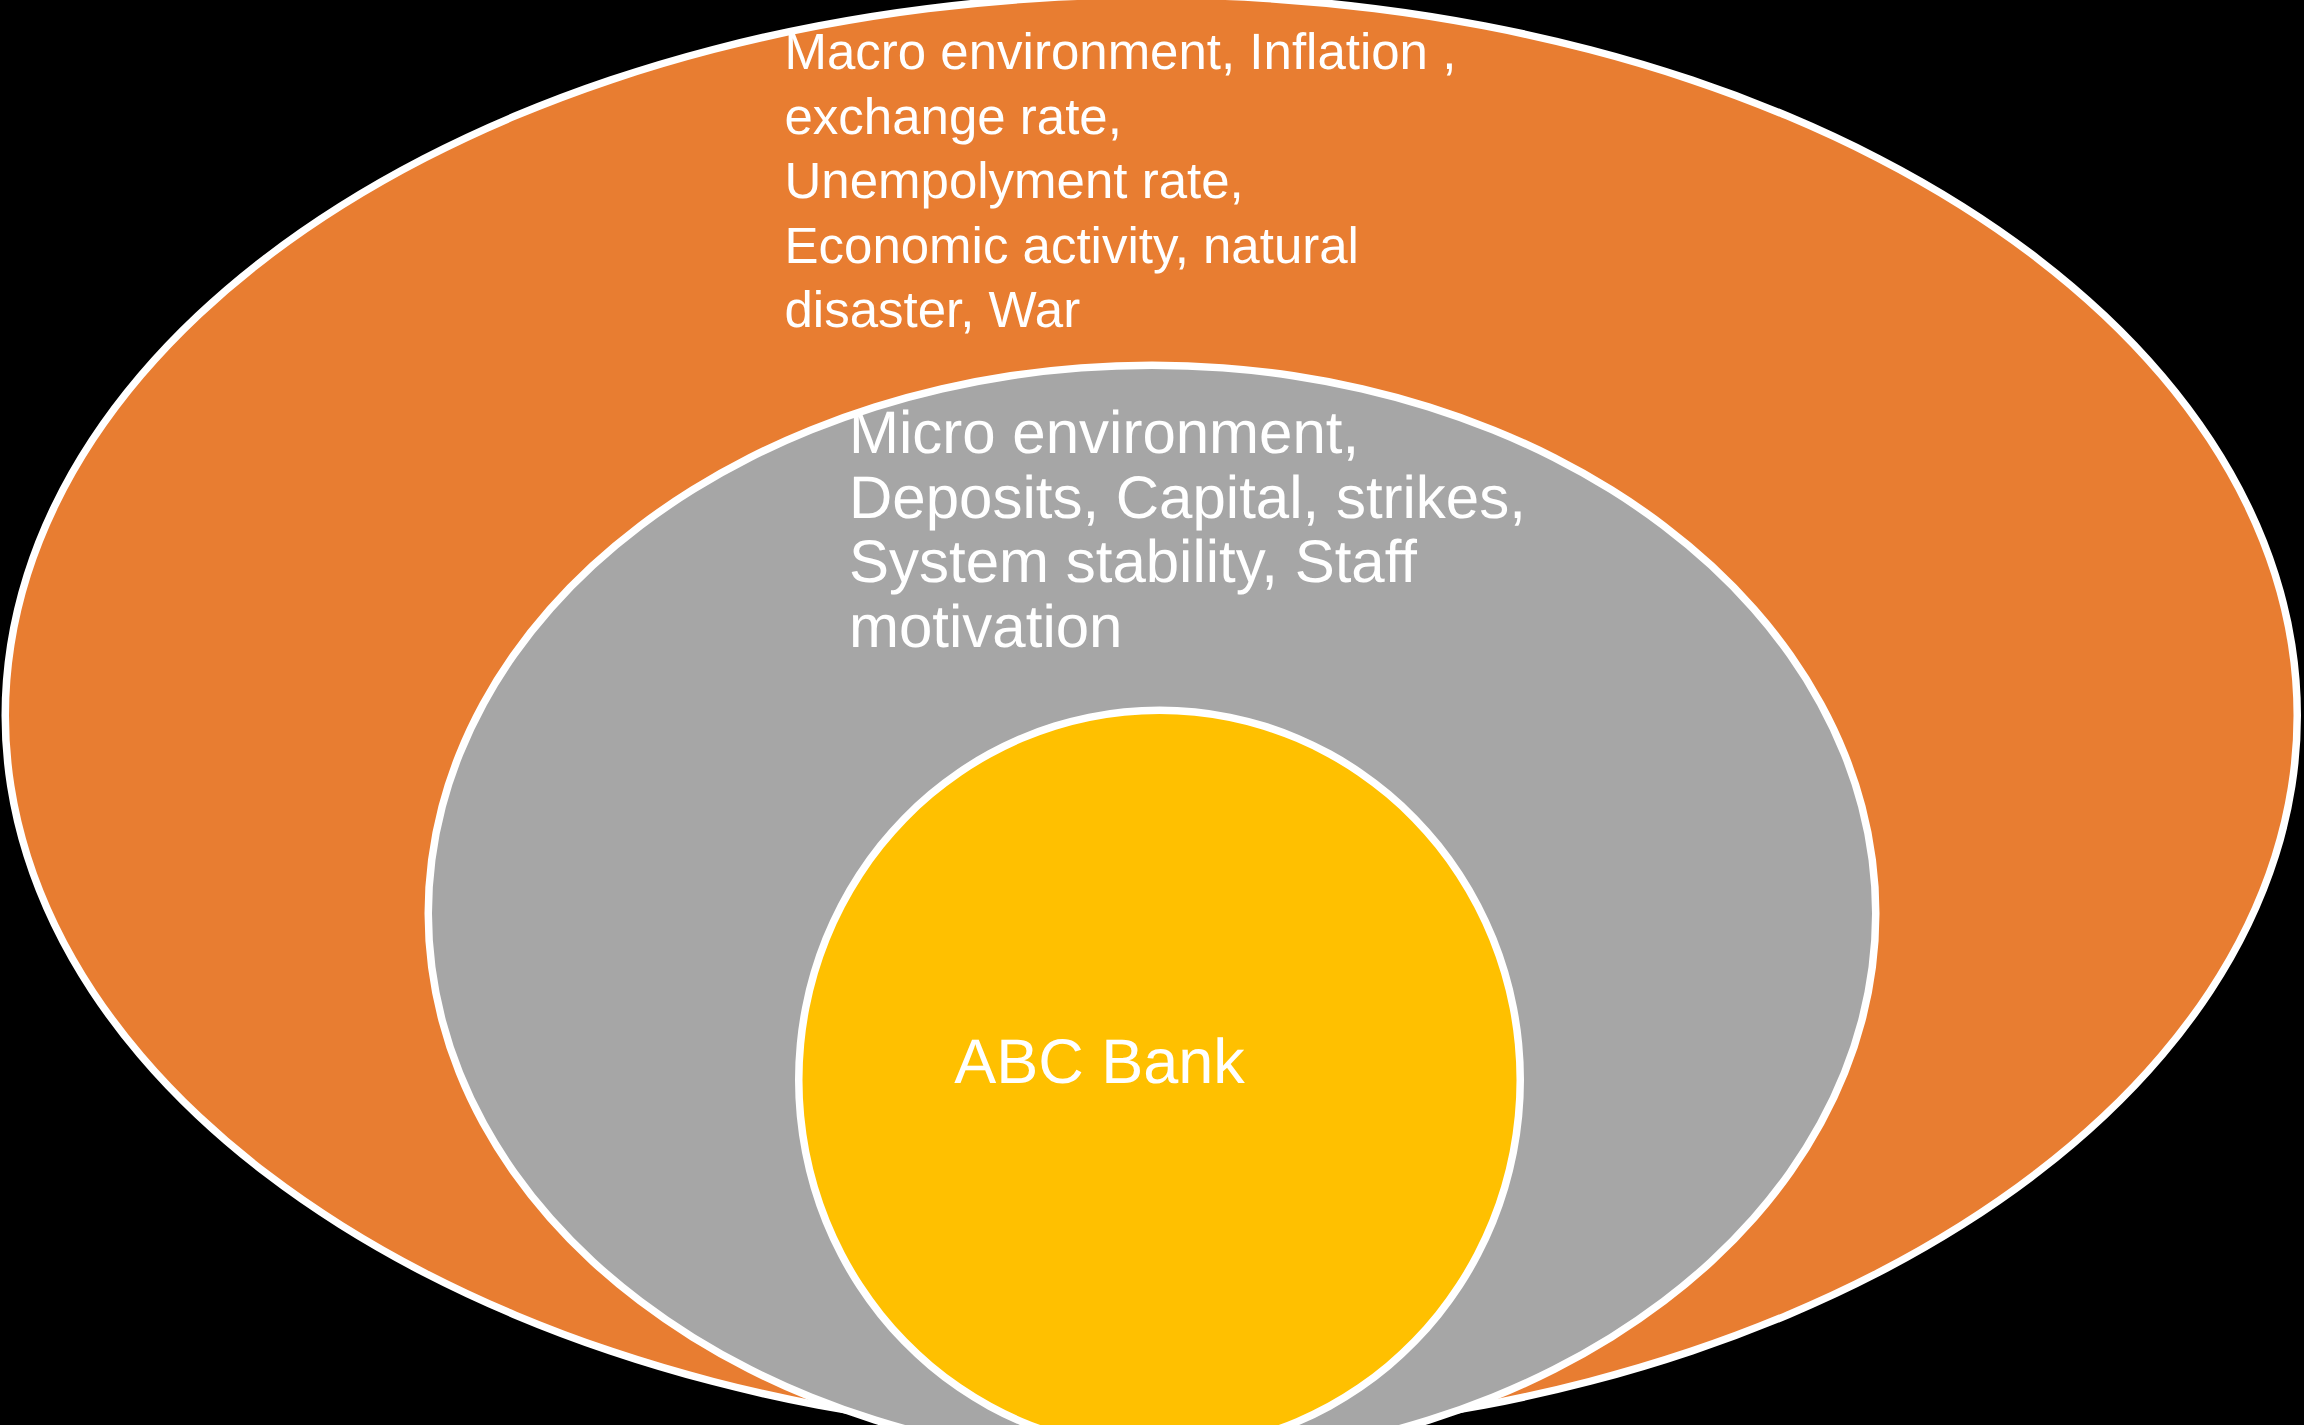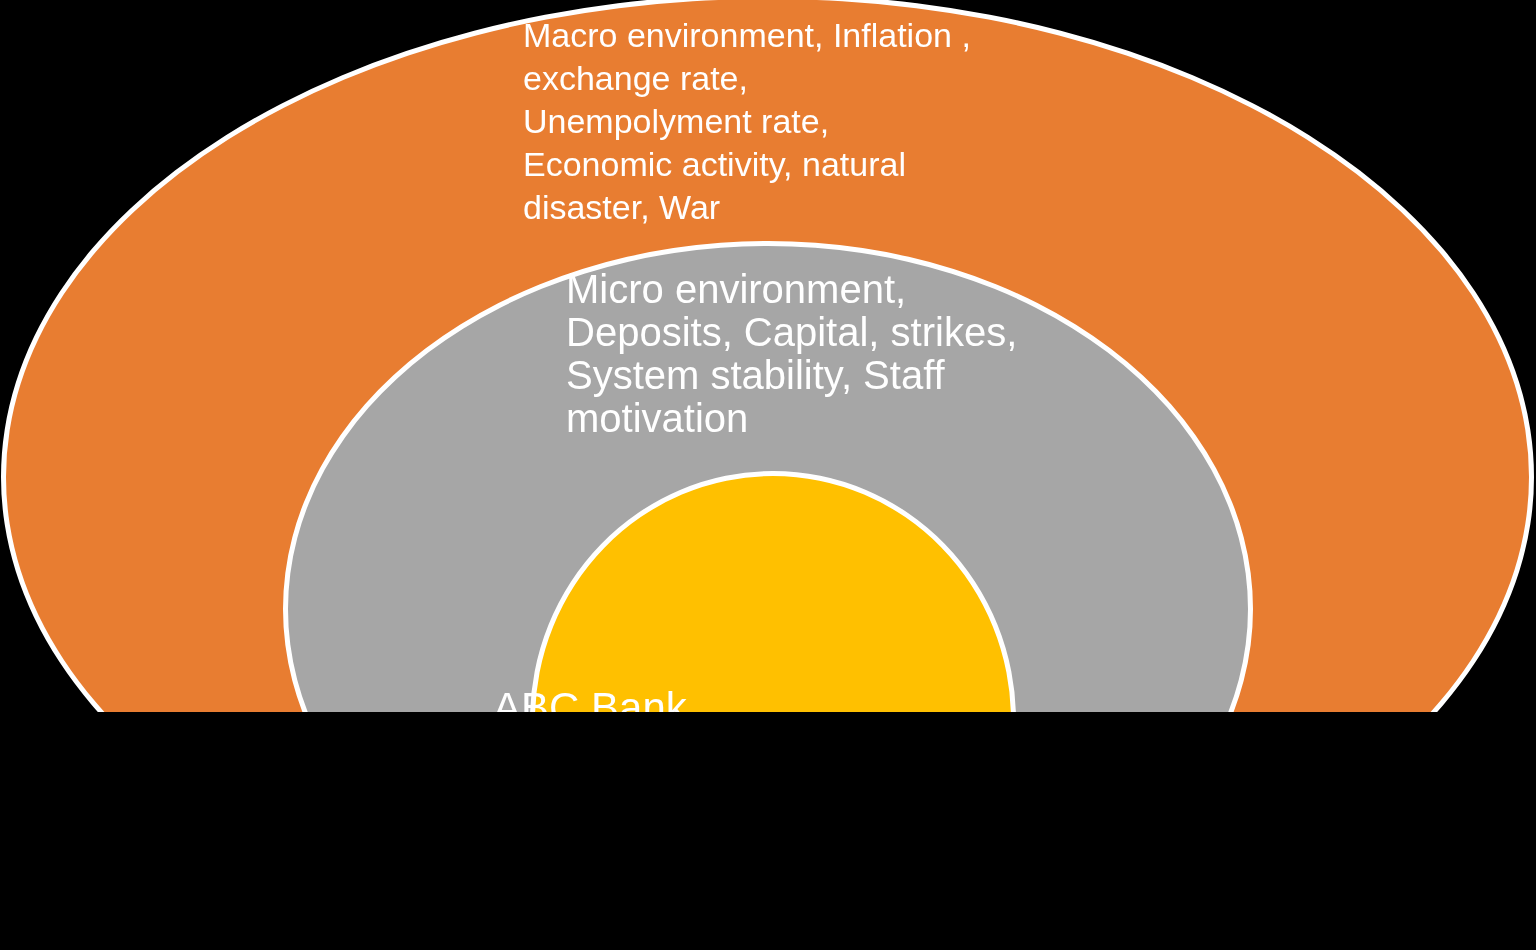--- a/index.html
+++ b/index.html
@@ -3,21 +3,21 @@
 <meta charset="utf-8">
 <style>
   html, body {
     margin: 0;
     padding: 0;
     background: #000000;
   }
   .canvas {
     position: relative;
     width: 1536px;
-    height: 712px;
+    height: 950px;
     background: #000000;
     overflow: hidden;
     font-family: "Liberation Sans", sans-serif;
   }
   .shape {
     position: absolute;
     border-radius: 50%;
     border: 5px solid #ffffff;
     box-sizing: border-box;
   }
@@ -59,20 +59,21 @@
     left: 566px;
     top: 268px;
     width: 500px;
     font-size: 40px;
     line-height: 43px;
   }
   .bank-label {
     left: 493px;
     top: 684px;
     width: 480px;
+    text-align: center;
     font-size: 42px;
     line-height: 48px;
   }
 </style>
 </head>
 <body>
 
 <div class="canvas">
 
   <div class="shape shape-outer" style="background: rgb(232, 125, 49);"></div>

